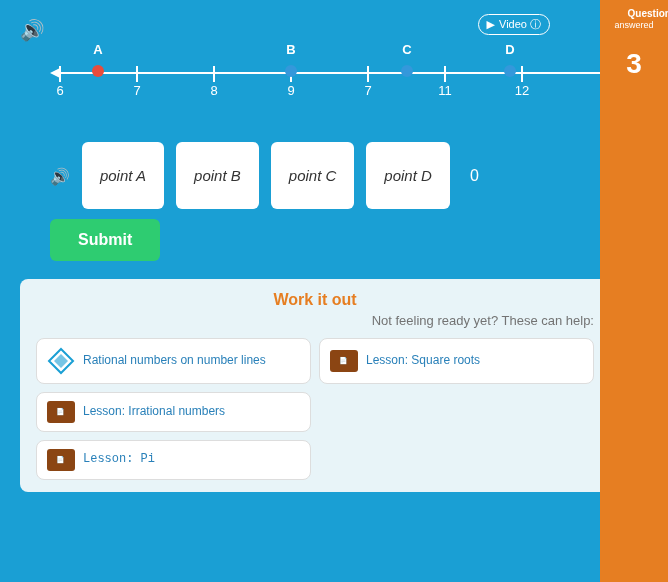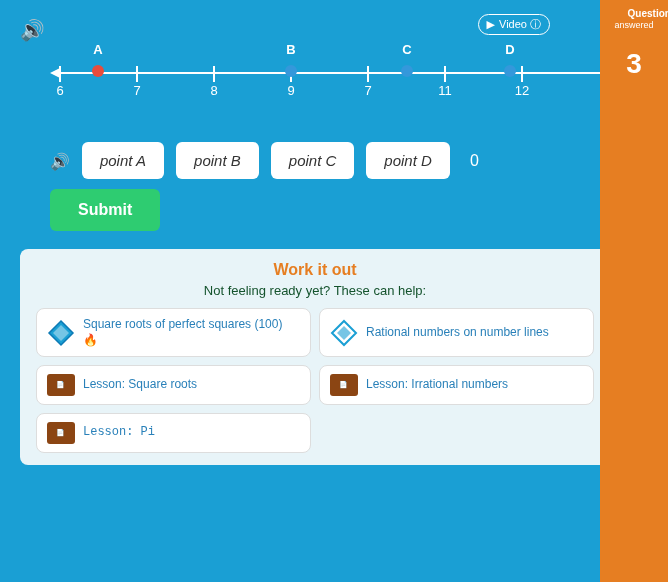--- a/index.html
+++ b/index.html
@@ -188,21 +188,21 @@
       display: flex;
       gap: 12px;
       margin: 10px 0 10px 30px;
       align-items: center;
     }
 
     .answer-btn {
       background: white;
       border: none;
       border-radius: 6px;
-      padding: 10px 18px;
+      padding: 25px 18px;
       font-size: 15px;
       color: #333;
       cursor: pointer;
       font-style: italic;
     }
 
     .answer-btn:first-child {
       padding-left: 22px;
       padding-right: 22px;
     }
@@ -235,23 +235,23 @@
 
     .work-it-out-title {
       color: #e67e22;
       font-size: 16px;
       font-weight: bold;
       text-align: center;
       margin-bottom: 4px;
     }
 
     .work-it-out-subtitle {
-      color: #14532d;
+      color: #737373;
       font-size: 13px;
-      text-align: center;
+      text-align: right;
       margin-bottom: 10px;
     }
 
     .help-grid {
       display: grid;
       grid-template-columns: 1fr 1fr;
       gap: 8px;
     }
 
     .help-item {
@@ -361,27 +361,20 @@
 
   
   <button class="submit-btn">Submit</button>
 
   
   <div class="work-it-out-section">
     <div class="work-it-out-title">Work it out</div>
     <div class="work-it-out-subtitle">Not feeling ready yet? These can help:</div>
     <div class="help-grid">
 
-      <div class="help-item">
-        <svg class="help-icon-diamond" viewBox="0 0 28 28">
-          <polygon points="14,2 26,14 14,26 2,14" fill="#1a9fd4" stroke="#0d7ab5" stroke-width="1.5"></polygon>
-          <polygon points="14,6 22,14 14,22 6,14" fill="white" opacity="0.4"></polygon>
-        </svg>
-        <span class="help-text">Square roots of perfect squares (100) <span class="fire-icon">🔥</span></span>
-      </div>
 
       <div class="help-item">
         <svg class="help-icon-diamond" viewBox="0 0 28 28">
           <polygon points="14,2 26,14 14,26 2,14" fill="white" stroke="#1a9fd4" stroke-width="2"></polygon>
           <polygon points="14,7 21,14 14,21 7,14" fill="#1a9fd4" opacity="0.6"></polygon>
         </svg>
         <span class="help-text">Rational numbers on number lines</span>
       </div>
 
       <div class="help-item">

